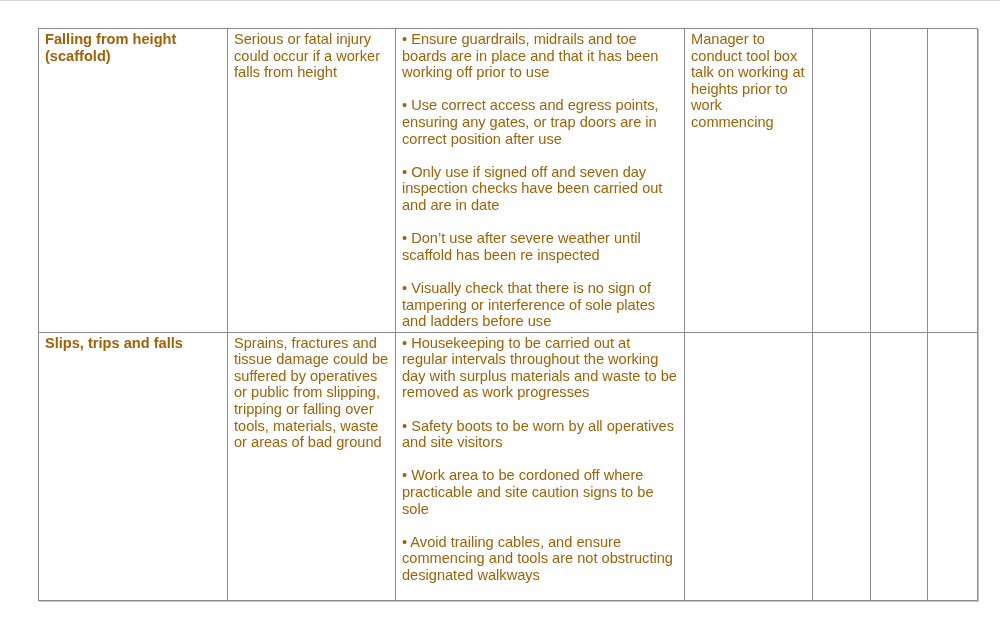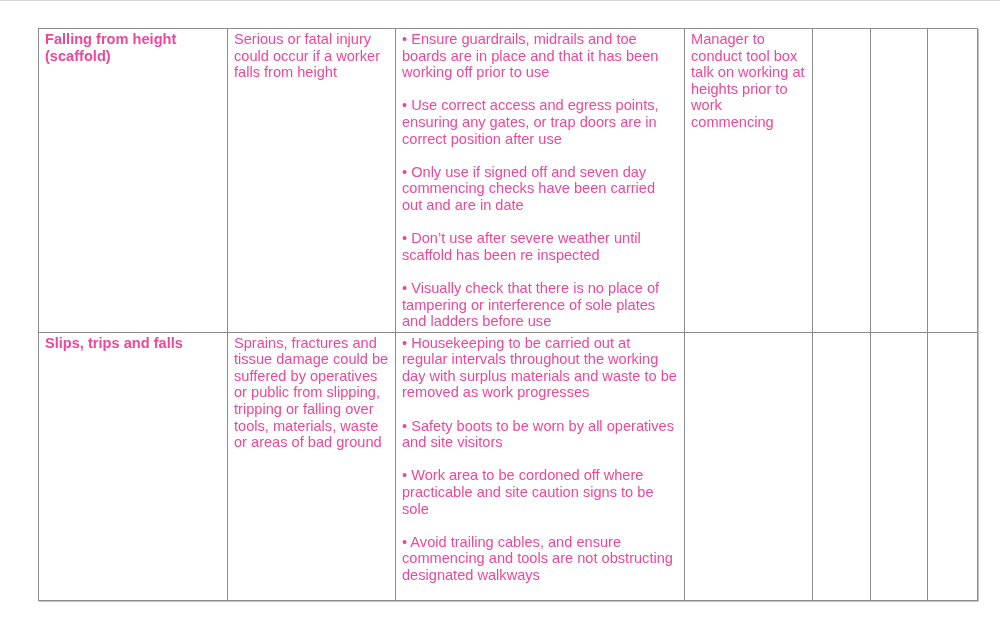--- a/index.html
+++ b/index.html
@@ -7,21 +7,21 @@
     padding: 0;
     background: #ffffff;
   }
   .page {
     position: relative;
     width: 1000px;
     height: 618px;
     background: #ffffff;
     overflow: hidden;
     font-family: "Liberation Sans", sans-serif;
-    color: #ec4899;
+    color: #a16207;
   }
   .top-edge {
     position: absolute;
     top: 0;
     left: 0;
     width: 1000px;
     height: 1px;
     background: #d8d8d8;
   }
   table.risk-table {
@@ -76,23 +76,23 @@
         <td class="hazard-cell">
           <p class="para">Falling from height (scaffold)</p>
         </td>
         <td>
           <p class="para">Serious or fatal injury could occur if a worker falls from height</p>
         </td>
         <td>
           <div>
               <p class="para">• Ensure guardrails, midrails and toe boards are in place and that it has been working off prior to use</p>
               <p class="para">• Use correct access and egress points, ensuring any gates, or trap doors are in correct position after use</p>
-              <p class="para">• Only use if signed off and seven day commencing checks have been carried out and are in date</p>
+              <p class="para">• Only use if signed off and seven day inspection checks have been carried out and are in date</p>
               <p class="para">• Don’t use after severe weather until scaffold has been re inspected</p>
-              <p class="para">• Visually check that there is no place of tampering or interference of sole plates and ladders before use</p>
+              <p class="para">• Visually check that there is no sign of tampering or interference of sole plates and ladders before use</p>
             </div>
         </td>
         <td>
           <p class="para">Manager to conduct tool box talk on working at heights prior to work commencing</p>
         </td>
         <td></td>
         <td></td>
         <td></td>
       </tr>
       <tr class="row-2">

